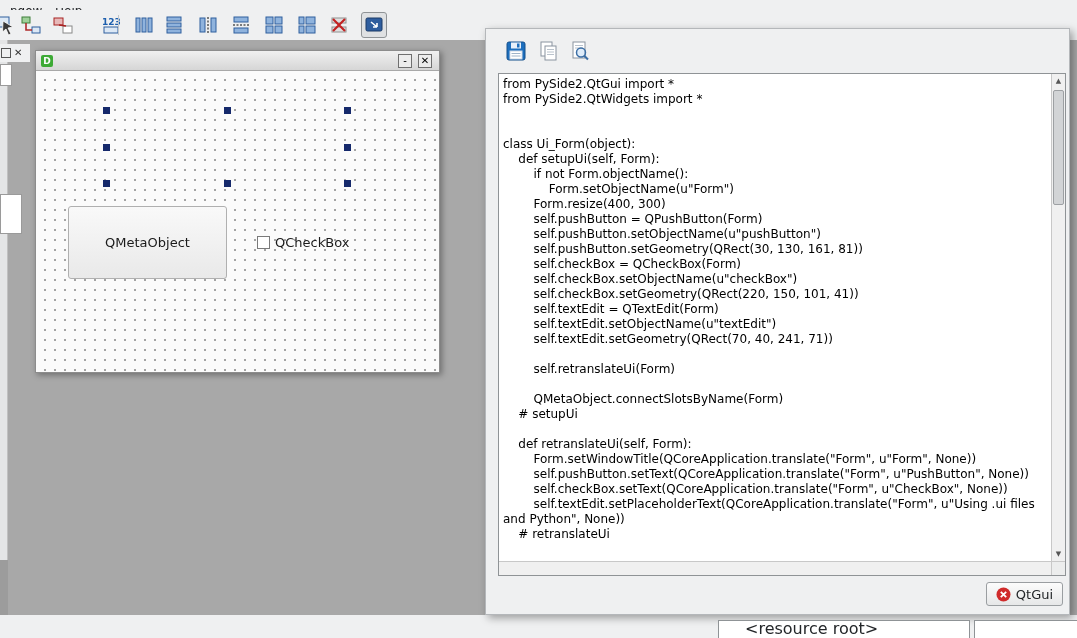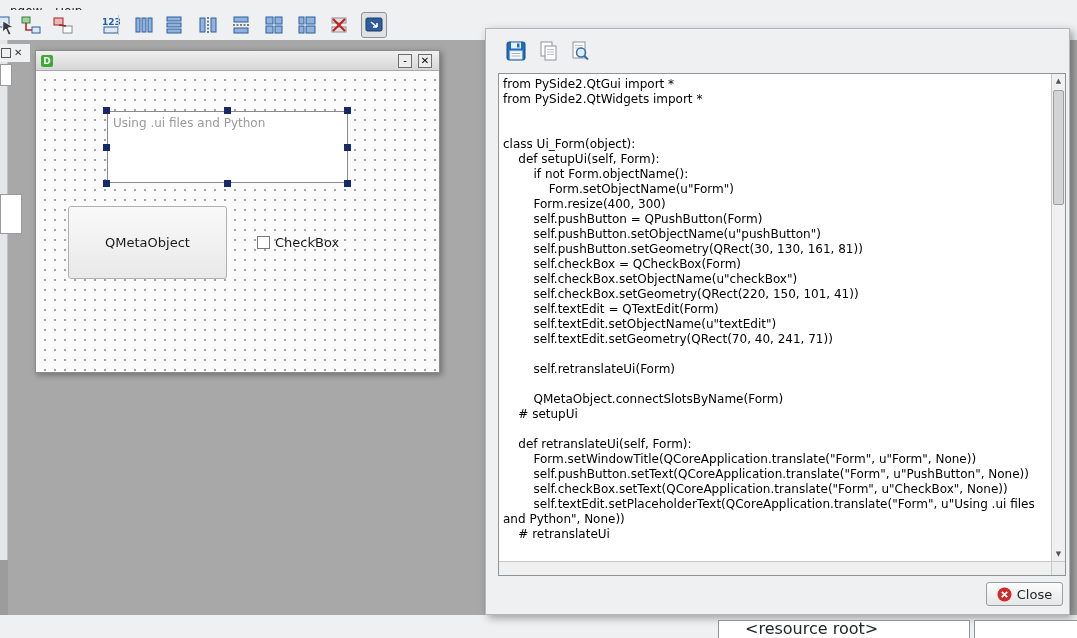--- a/index.html
+++ b/index.html
@@ -177,37 +177,34 @@
 
   <div class="mdi">
     <div class="form-window">
       <div class="form-titlebar">
         <span class="designer-icon">D</span>
         <span class="win-btn btn-min">-</span>
         <span class="win-btn btn-close">✕</span>
       </div>
       <div class="form-canvas"></div>
 
-      <div class="w-textedit">
-        <span class="placeholder">Using .ui files and Python</span>
-      </div>
       <div class="handle" style="left:67px; top:56px;"></div>
       <div class="handle" style="left:188px; top:56px;"></div>
       <div class="handle" style="left:308px; top:56px;"></div>
       <div class="handle" style="left:67px; top:93px;"></div>
       <div class="handle" style="left:308px; top:93px;"></div>
       <div class="handle" style="left:67px; top:129px;"></div>
       <div class="handle" style="left:188px; top:129px;"></div>
       <div class="handle" style="left:308px; top:129px;"></div>
 
       <div class="w-pushbutton">QMetaObject</div>
 
       <div class="w-checkbox">
         <span class="cb-indicator"></span>
-        <span class="cb-label">CheckBox</span>
+        <span class="cb-label">QCheckBox</span>
       </div>
     </div>
   </div>
 
   <div class="code-dialog">
     <div class="dlg-tbtn dlg-save">
       <svg width="22" height="22">
           <rect x="2" y="2" width="18" height="18" rx="2" fill="#1d6fbe" stroke="#14508c"></rect>
           <rect x="6" y="2.5" width="10" height="6" fill="#e8f0fa"></rect>
           <rect x="12" y="3.5" width="2.5" height="4" fill="#1d6fbe"></rect>
@@ -274,20 +271,20 @@
       </div>
       <div class="hscroll"></div>
       <div class="scroll-corner"></div>
     </div>
 
     <div class="close-btn">
       <svg width="15" height="15">
           <circle cx="7.5" cy="7.5" r="7" fill="#d02b2b"></circle>
           <path d="M4.8 4.8 L10.2 10.2 M10.2 4.8 L4.8 10.2" stroke="#ffffff" stroke-width="1.8"></path>
         </svg>
-      <span>Close</span>
+      <span>QtGui</span>
     </div>
   </div>
 
   <div class="res-box">&lt;resource root&gt;</div>
   <div class="res-box2"></div>
 
 </div>
 
 </body></html>

